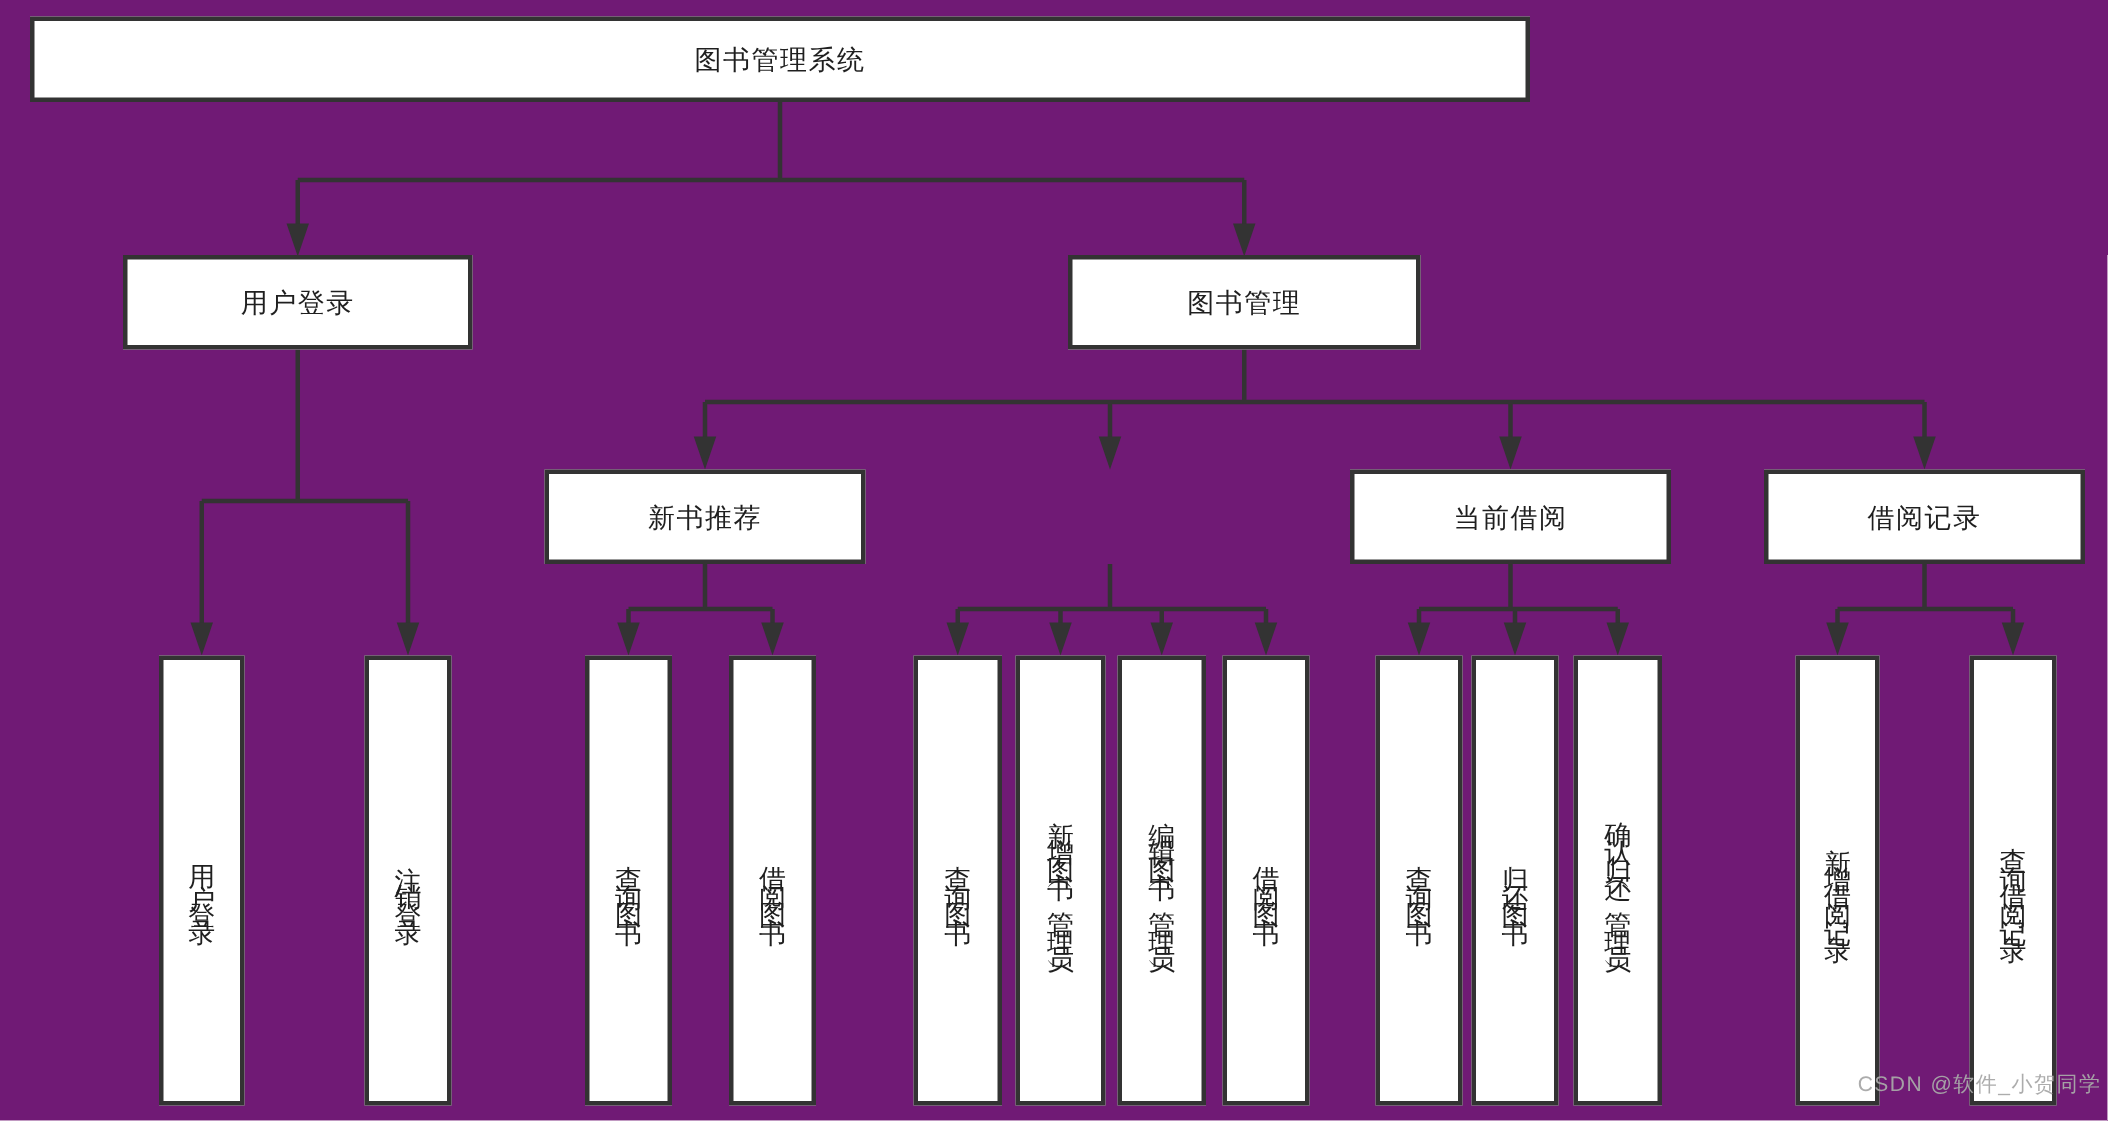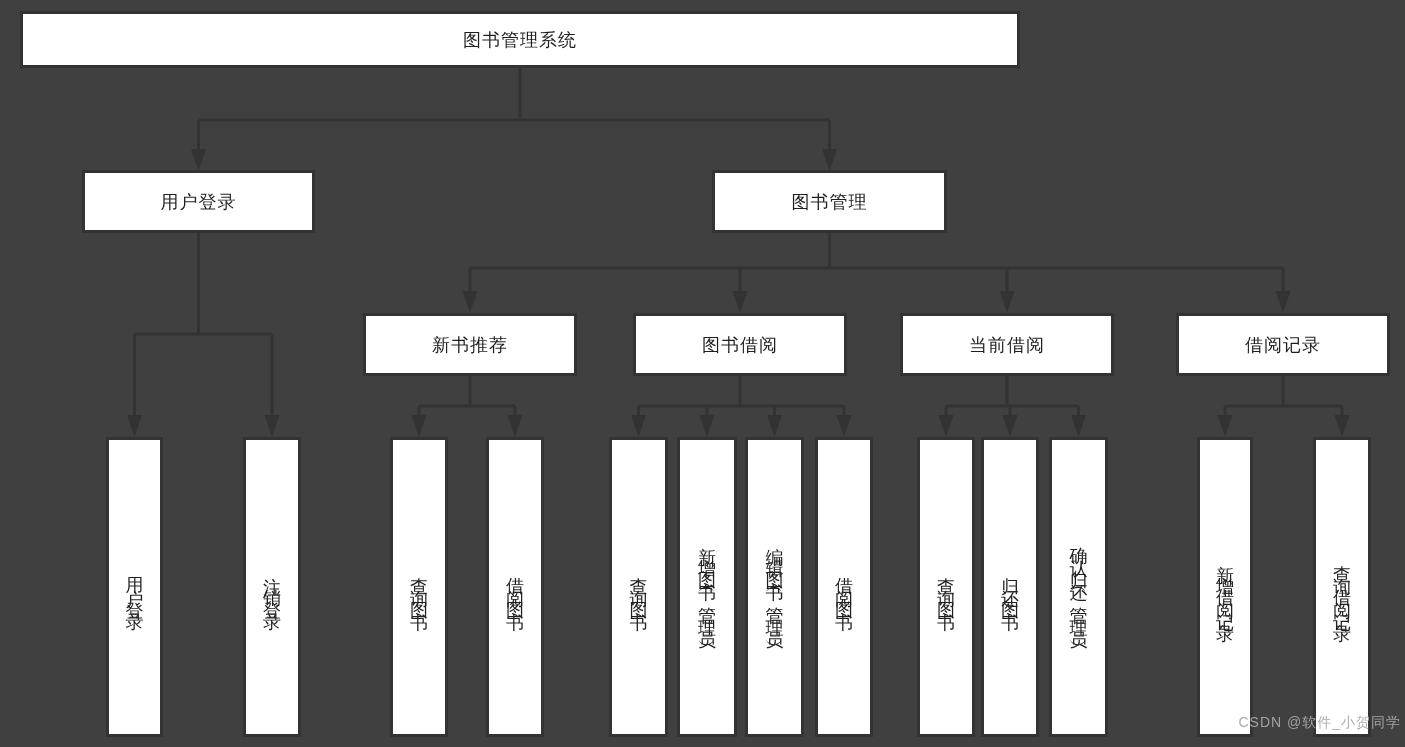--- a/index.html
+++ b/index.html
@@ -5,21 +5,21 @@
   html, body {
     margin: 0;
     padding: 0;
     background: #ffffff;
     font-family: "Liberation Sans", "DejaVu Sans", sans-serif;
   }
   .canvas {
     position: relative;
     width: 1405px;
     height: 747px;
-    background: #404040;
+    background: #701a75;
     overflow: hidden;
   }
   .connectors {
     position: absolute;
     left: 0;
     top: 0;
     width: 1405px;
     height: 747px;
     z-index: 1;
   }
@@ -115,21 +115,20 @@
       <polygon points="1334.5,415 1349.5,415 1342,437"></polygon>
     </g>
   </svg>
 
   <div class="node root h">图书管理系统</div>
 
   <div class="node lvl2 h" style="left:82px; width:233px;">用户登录</div>
   <div class="node lvl2 h" style="left:712px; width:235px;">图书管理</div>
 
   <div class="node lvl3 h" style="left:363px; width:214px;">新书推荐</div>
-  <div class="node lvl3 h" style="left:633px; width:214px;">图书借阅</div>
   <div class="node lvl3 h" style="left:900px; width:214px;">当前借阅</div>
   <div class="node lvl3 h" style="left:1176px; width:214px;">借阅记录</div>
 
   <div class="node leaf" style="left:106px; width:57px;">
     <span class="vtext">用户登录</span>
   </div>
   <div class="node leaf" style="left:243px; width:58px;">
     <span class="vtext">注销登录</span>
   </div>
 

